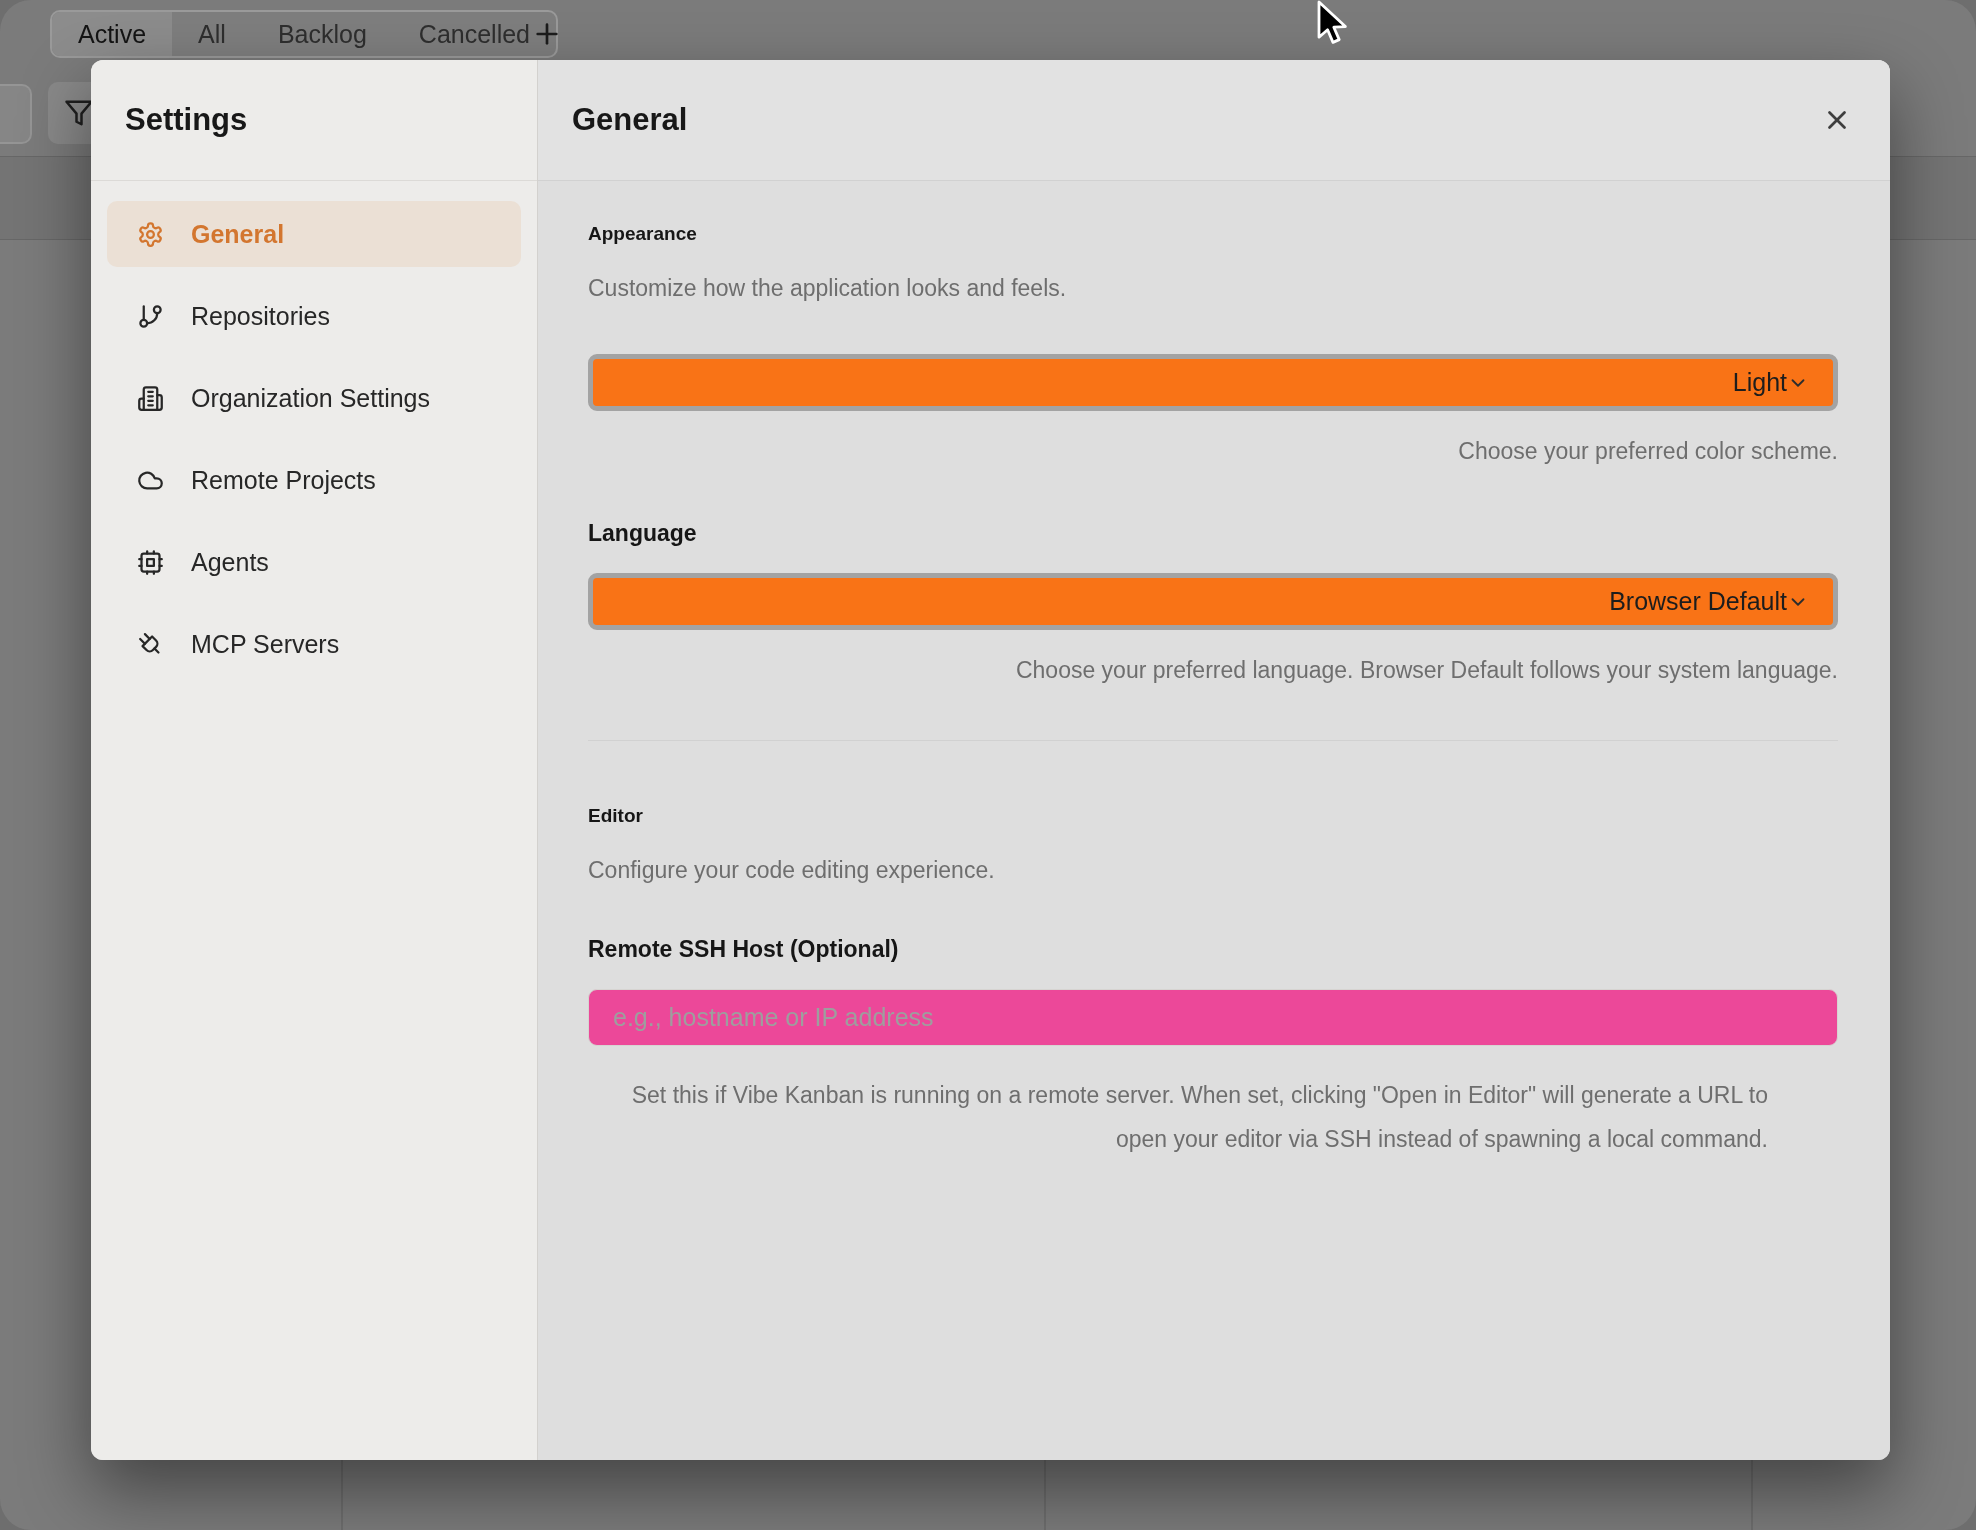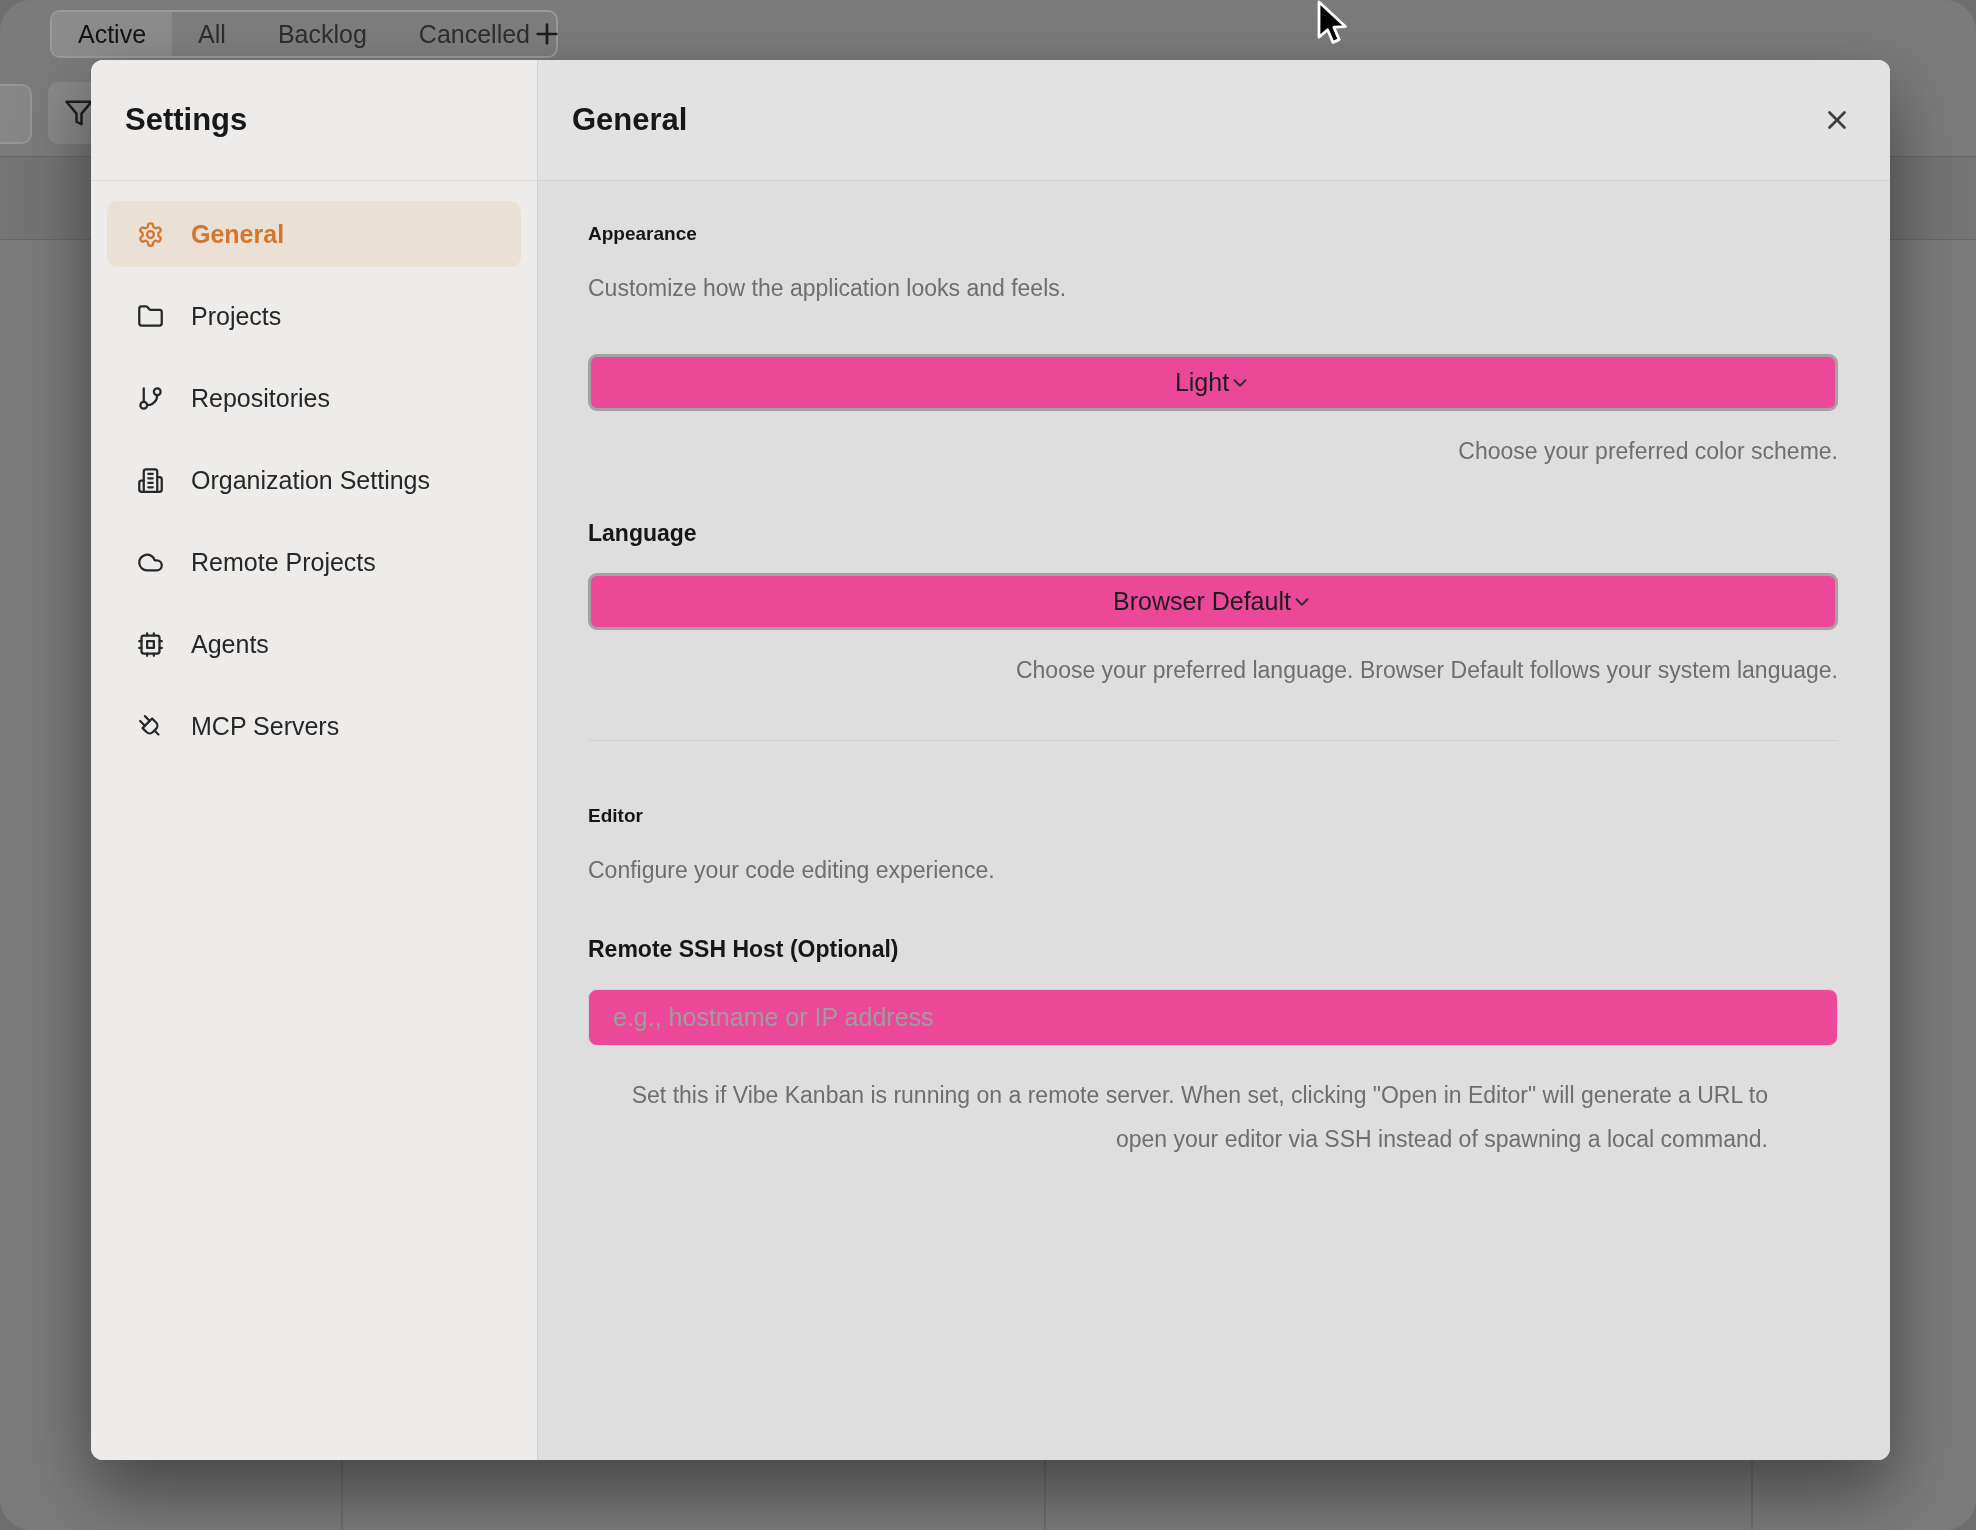--- a/index.html
+++ b/index.html
@@ -100,22 +100,22 @@
 
   .content-body { flex: 1; padding: 36px 52px 0 50px; overflow: hidden; }
 
   .section-heading { font-size: 19px; font-weight: 700; color: #161616; line-height: 34px; margin-bottom: 24px; }
   .section-desc { font-size: 23px; color: #6e6e6e; line-height: 27px; margin-bottom: 52px; }
 
   .field + .field { margin-top: 55px; }
   .field-label { font-size: 23px; font-weight: 700; color: #161616; line-height: 27px; margin-bottom: 26px; }
   .select {
     height: 57px; width: 100%;
-    background: #ec4899; border: 3px solid #a3a3a3; border-radius: 9px;
-    display: flex; align-items: center; justify-content: center;
+    background: #f97316; border: 5px solid #a3a3a3; border-radius: 9px;
+    display: flex; align-items: center; justify-content: flex-end;
     padding: 0 24px; font-size: 25px; color: #1d1d1d;
   }
   .select .chev { color: #2d2d2d; display: flex; }
   .text-input {
     height: 57px; width: 100%;
     background: #ec4899; border: 1px solid #d6d4d1; border-radius: 9px;
     padding: 0 24px; font-size: 25px; color: #1d1d1d;
     font-family: "Liberation Sans", sans-serif;
     outline: none;
   }
@@ -173,28 +173,20 @@
         <div class="nav-item active">
           <span style="display:flex">
             <svg viewBox="0 0 24 24" fill="none" stroke="currentColor" stroke-width="2" stroke-linecap="round" stroke-linejoin="round">
                 <path d="M12.22 2h-.44a2 2 0 0 0-2 2v.18a2 2 0 0 1-1 1.73l-.43.25a2 2 0 0 1-2 0l-.15-.08a2 2 0 0 0-2.73.73l-.22.38a2 2 0 0 0 .73 2.73l.15.1a2 2 0 0 1 1 1.72v.51a2 2 0 0 1-1 1.74l-.15.09a2 2 0 0 0-.73 2.73l.22.38a2 2 0 0 0 2.73.73l.15-.08a2 2 0 0 1 2 0l.43.25a2 2 0 0 1 1 1.73V20a2 2 0 0 0 2 2h.44a2 2 0 0 0 2-2v-.18a2 2 0 0 1 1-1.73l.43-.25a2 2 0 0 1 2 0l.15.08a2 2 0 0 0 2.73-.73l.22-.39a2 2 0 0 0-.73-2.73l-.15-.08a2 2 0 0 1-1-1.74v-.5a2 2 0 0 1 1-1.74l.15-.09a2 2 0 0 0 .73-2.73l-.22-.38a2 2 0 0 0-2.73-.73l-.15.08a2 2 0 0 1-2 0l-.43-.25a2 2 0 0 1-1-1.73V4a2 2 0 0 0-2-2z"></path>
                 <circle cx="12" cy="12" r="3"></circle>
               </svg>
           </span>
           <span>General</span>
         </div>
 
-        <div class="nav-item">
-          <span style="display:flex">
-            <svg viewBox="0 0 24 24" fill="none" stroke="currentColor" stroke-width="2" stroke-linecap="round" stroke-linejoin="round">
-                <path d="M20 20a2 2 0 0 0 2-2V8a2 2 0 0 0-2-2h-7.9a2 2 0 0 1-1.69-.9L9.6 3.9A2 2 0 0 0 7.93 3H4a2 2 0 0 0-2 2v13a2 2 0 0 0 2 2Z"></path>
-              </svg>
-          </span>
-          <span>Projects</span>
-        </div>
 
         <div class="nav-item">
           <span style="display:flex">
             <svg viewBox="0 0 24 24" fill="none" stroke="currentColor" stroke-width="2" stroke-linecap="round" stroke-linejoin="round">
                 <line x1="6" x2="6" y1="3" y2="15"></line>
                 <circle cx="18" cy="6" r="3"></circle>
                 <circle cx="6" cy="18" r="3"></circle>
                 <path d="M18 9a9 9 0 0 1-9 9"></path>
               </svg>
           </span>

